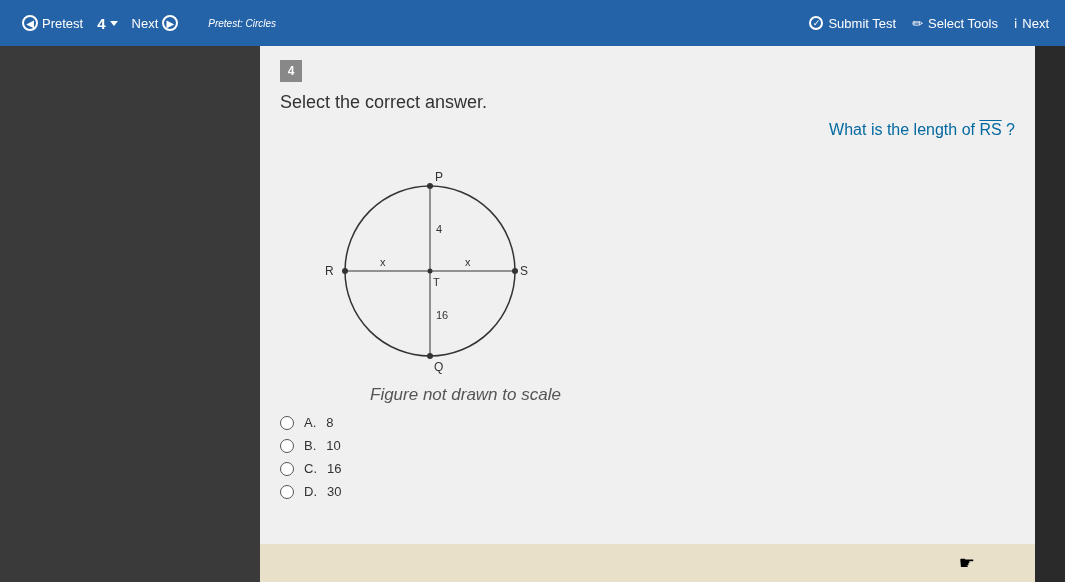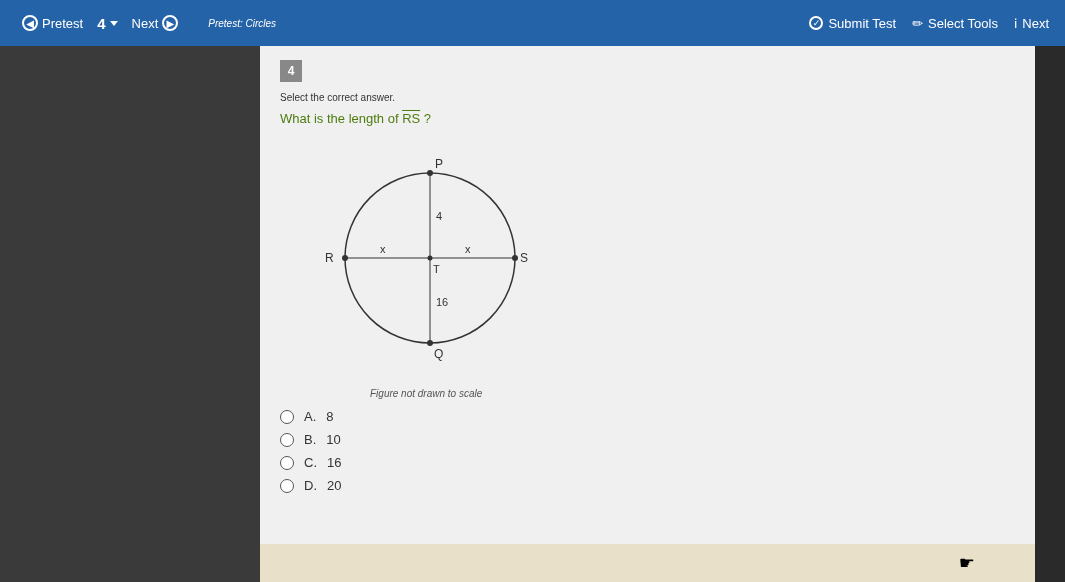--- a/index.html
+++ b/index.html
@@ -119,49 +119,50 @@
       font-size: 12px;
       width: 22px; height: 22px;
       display: flex;
       align-items: center;
       justify-content: center;
       margin-bottom: 10px;
       font-weight: bold;
     }
 
     .instruction-text {
-      font-size: 10px;
+      font-size: 18px;
       color: #333;
       margin-bottom: 8px;
     }
 
     .question-text {
-      font-size: 13px;
-      color: #4d7c0f;
+      font-size: 16px;
+      color: #0369a1;
       margin-bottom: 12px;
+      text-align: right;
     }
 
     .overline {
       text-decoration: overline;
     }
 
     
     .diagram-container {
       display: flex;
       flex-direction: column;
       align-items: flex-start;
       margin-left: 30px;
       margin-bottom: 8px;
     }
 
     .figure-caption {
-      font-size: 10px;
+      font-size: 17px;
       font-style: italic;
       color: #555;
-      margin-top: 20px;
+      margin-top: 4px;
       margin-left: 60px;
     }
 
     
     .answer-choices {
       margin-top: 10px;
       display: flex;
       flex-direction: column;
       gap: 8px;
     }
@@ -335,20 +336,20 @@
       </div>
       <span class="choice-label">C.</span>
       <span>16</span>
     </label>
 
     <label class="answer-choice">
       <div class="radio-outer">
         
       </div>
       <span class="choice-label">D.</span>
-      <span>20</span>
+      <span>30</span>
     </label>
   </div>
 </div>
 
 <div class="bottom-strip">
   <span style="font-size:18px;">☛</span>
 </div>
 
 </body></html>

